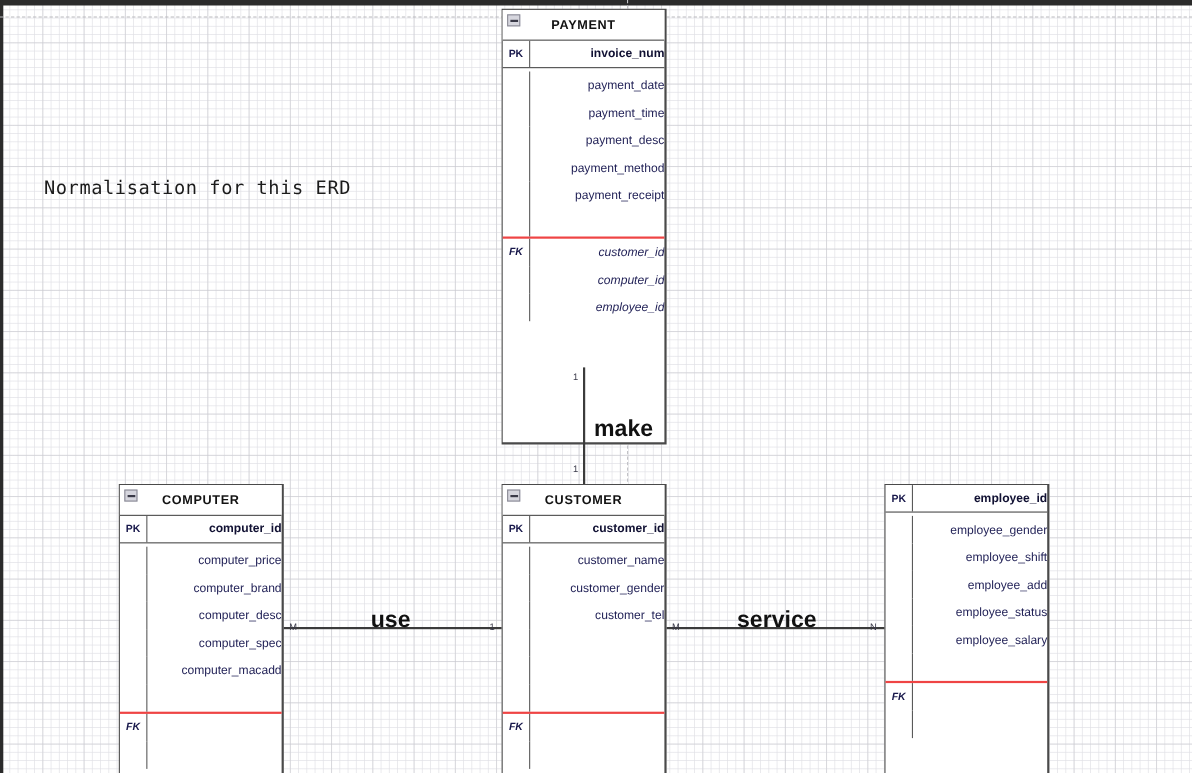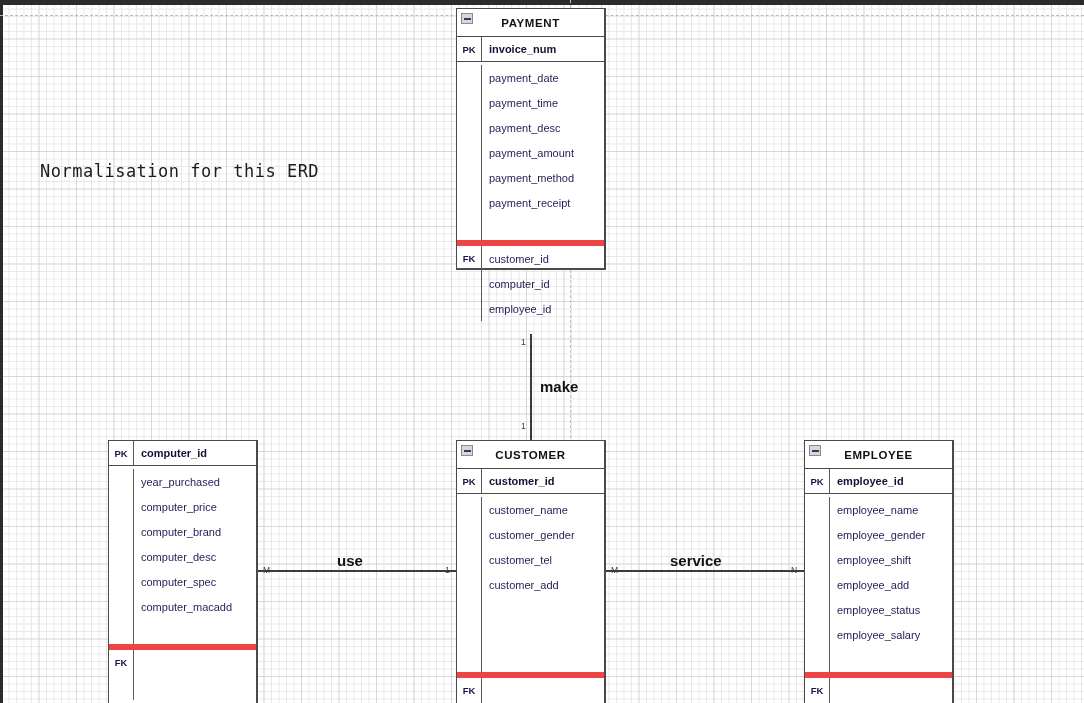--- a/index.html
+++ b/index.html
@@ -113,20 +113,21 @@
     font-weight: bold;
     color: #121212;
     letter-spacing: 0.6px;
   }
 
   .attr-row {
     display: flex;
     align-items: center;
     height: 25px;
     box-sizing: border-box;
+    text-align: right;
   }
   .attr-row.pk-row {
     border-bottom: 1.5px solid #4a4a4a;
   }
   .key-cell {
     width: 25px;
     flex: 0 0 25px;
     box-sizing: border-box;
     height: 100%;
     display: flex;
@@ -148,35 +149,36 @@
   }
   .name-cell.bold {
     font-weight: bold;
     color: #111133;
   }
 
   .attr-block {
     padding-top: 3px;
   }
   .fk-section {
-    border-top: 6px solid #ef4444;
+    border-top: 2px solid #ef4444;
+    font-style: italic;
   }
   .spacer-row { height: 25px; }
 
   
   .conn {
     position: absolute;
     background: #3b3b3b;
   }
   .conn-h { height: 1.5px; }
   .conn-v { width: 1.5px; }
 
   .rel-label {
     position: absolute;
-    font-size: 15px;
+    font-size: 21px;
     font-weight: bold;
     color: #111111;
     white-space: nowrap;
   }
   .card-label {
     position: absolute;
     font-size: 8.5px;
     color: #3a3a4a;
     white-space: nowrap;
   }
@@ -187,21 +189,21 @@
 <div id="canvas">
 
   <div class="top-strip"></div>
   <div class="left-strip"></div>
 
   <div class="guide-h" style="top:15px;"></div>
   <div class="guide-v" style="left:570px;"></div>
 
   <div class="diagram-title" style="left:40px; top:161px;">Normalisation for this ERD</div>
 
-  <div class="entity" style="left:456px; top:8px; width:150px; height:262px;">
+  <div class="entity" style="left:456px; top:8px; width:150px; height:396px;">
     <div class="entity-header">
       <span class="collapse-icon">
           <i></i>
         </span>
       <span class="entity-name">PAYMENT</span>
     </div>
 
     <div class="attr-row pk-row">
       <span class="key-cell">PK</span>
       <span class="name-cell bold">invoice_num</span>
@@ -215,24 +217,20 @@
       <div class="attr-row">
         <span class="key-cell"></span>
         <span class="name-cell">payment_time</span>
       </div>
       <div class="attr-row">
         <span class="key-cell"></span>
         <span class="name-cell">payment_desc</span>
       </div>
       <div class="attr-row">
         <span class="key-cell"></span>
-        <span class="name-cell">payment_amount</span>
-      </div>
-      <div class="attr-row">
-        <span class="key-cell"></span>
         <span class="name-cell">payment_method</span>
       </div>
       <div class="attr-row">
         <span class="key-cell"></span>
         <span class="name-cell">payment_receipt</span>
       </div>
       <div class="attr-row spacer-row">
         <span class="key-cell"></span>
         <span class="name-cell"></span>
       </div>
@@ -248,31 +246,33 @@
         <span class="name-cell">computer_id</span>
       </div>
       <div class="attr-row">
         <span class="key-cell"></span>
         <span class="name-cell">employee_id</span>
       </div>
     </div>
   </div>
 
   <div class="entity" style="left:108px; top:440px; width:150px; height:290px;">
+    <div class="entity-header">
+      <span class="collapse-icon">
+          <i></i>
+        </span>
+      <span class="entity-name">COMPUTER</span>
+    </div>
 
     <div class="attr-row pk-row">
       <span class="key-cell">PK</span>
       <span class="name-cell bold">computer_id</span>
     </div>
 
     <div class="attr-block">
-      <div class="attr-row">
-        <span class="key-cell"></span>
-        <span class="name-cell">year_purchased</span>
-      </div>
       <div class="attr-row">
         <span class="key-cell"></span>
         <span class="name-cell">computer_price</span>
       </div>
       <div class="attr-row">
         <span class="key-cell"></span>
         <span class="name-cell">computer_brand</span>
       </div>
       <div class="attr-row">
         <span class="key-cell"></span>
@@ -323,24 +323,20 @@
         <span class="name-cell">customer_name</span>
       </div>
       <div class="attr-row">
         <span class="key-cell"></span>
         <span class="name-cell">customer_gender</span>
       </div>
       <div class="attr-row">
         <span class="key-cell"></span>
         <span class="name-cell">customer_tel</span>
       </div>
-      <div class="attr-row">
-        <span class="key-cell"></span>
-        <span class="name-cell">customer_add</span>
-      </div>
       <div class="attr-row spacer-row">
         <span class="key-cell"></span>
         <span class="name-cell"></span>
       </div>
       <div class="attr-row spacer-row">
         <span class="key-cell"></span>
         <span class="name-cell"></span>
       </div>
       <div class="attr-row spacer-row">
         <span class="key-cell"></span>
@@ -354,37 +350,27 @@
         <span class="name-cell"></span>
       </div>
       <div class="attr-row spacer-row">
         <span class="key-cell"></span>
         <span class="name-cell"></span>
       </div>
     </div>
   </div>
 
   <div class="entity" style="left:804px; top:440px; width:150px; height:290px;">
-    <div class="entity-header">
-      <span class="collapse-icon">
-          <i></i>
-        </span>
-      <span class="entity-name">EMPLOYEE</span>
-    </div>
 
     <div class="attr-row pk-row">
       <span class="key-cell">PK</span>
       <span class="name-cell bold">employee_id</span>
     </div>
 
     <div class="attr-block">
-      <div class="attr-row">
-        <span class="key-cell"></span>
-        <span class="name-cell">employee_name</span>
-      </div>
       <div class="attr-row">
         <span class="key-cell"></span>
         <span class="name-cell">employee_gender</span>
       </div>
       <div class="attr-row">
         <span class="key-cell"></span>
         <span class="name-cell">employee_shift</span>
       </div>
       <div class="attr-row">
         <span class="key-cell"></span>

